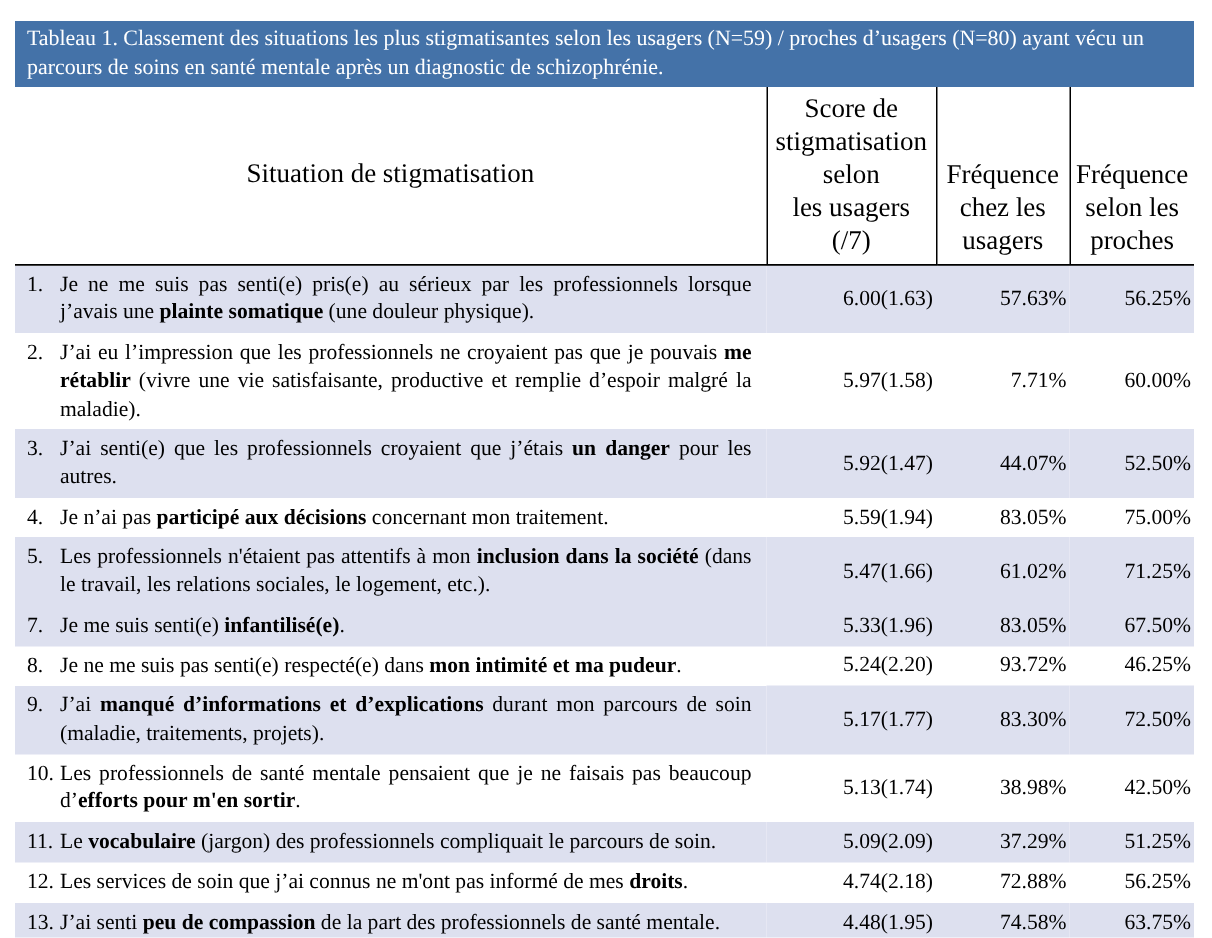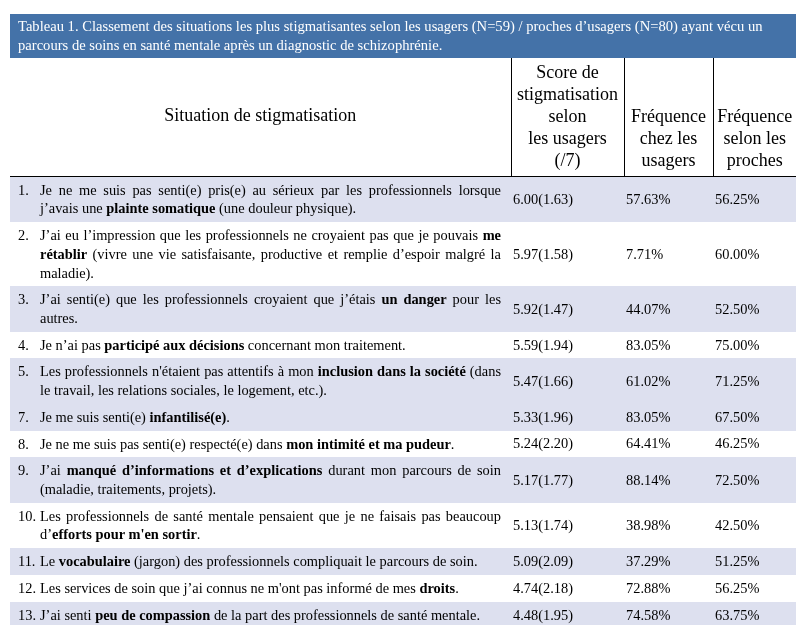--- a/index.html
+++ b/index.html
@@ -83,21 +83,21 @@
     background: #dde0ef;
   }
   tbody tr td.sit {
     text-align: justify;
     text-justify: inter-word;
     padding: 4px 10px 4px 8px;
     line-height: 1.30;
     position: relative;
   }
   tbody tr td.num {
-    text-align: left;
+    text-align: right;
     padding: 4px 2px;
     white-space: nowrap;
   }
 
   
   .item {
     padding-left: 22px;
     text-indent: -22px;
   }
   .item .idx {
@@ -192,29 +192,29 @@
             </td>
             <td class="num">5.33(1.96)</td>
             <td class="num">83.05%</td>
             <td class="num">67.50%</td>
           </tr>
           <tr>
             <td class="sit">
               <div class="item"><span class="idx">8.</span><span>Je ne me suis pas senti(e) respecté(e) dans <b>mon intimité et ma pudeur</b>.</span></div>
             </td>
             <td class="num">5.24(2.20)</td>
-            <td class="num">64.41%</td>
+            <td class="num">93.72%</td>
             <td class="num">46.25%</td>
           </tr>
           <tr class="shaded">
             <td class="sit">
               <div class="item"><span class="idx">9.</span><span>J’ai <b>manqué d’informations et d’explications</b> durant mon parcours de soin (maladie, traitements, projets).</span></div>
             </td>
             <td class="num">5.17(1.77)</td>
-            <td class="num">88.14%</td>
+            <td class="num">83.30%</td>
             <td class="num">72.50%</td>
           </tr>
           <tr>
             <td class="sit">
               <div class="item"><span class="idx">10.</span><span>Les professionnels de santé mentale pensaient que je ne faisais pas beaucoup d’<b>efforts pour m'en sortir</b>.</span></div>
             </td>
             <td class="num">5.13(1.74)</td>
             <td class="num">38.98%</td>
             <td class="num">42.50%</td>
           </tr>

